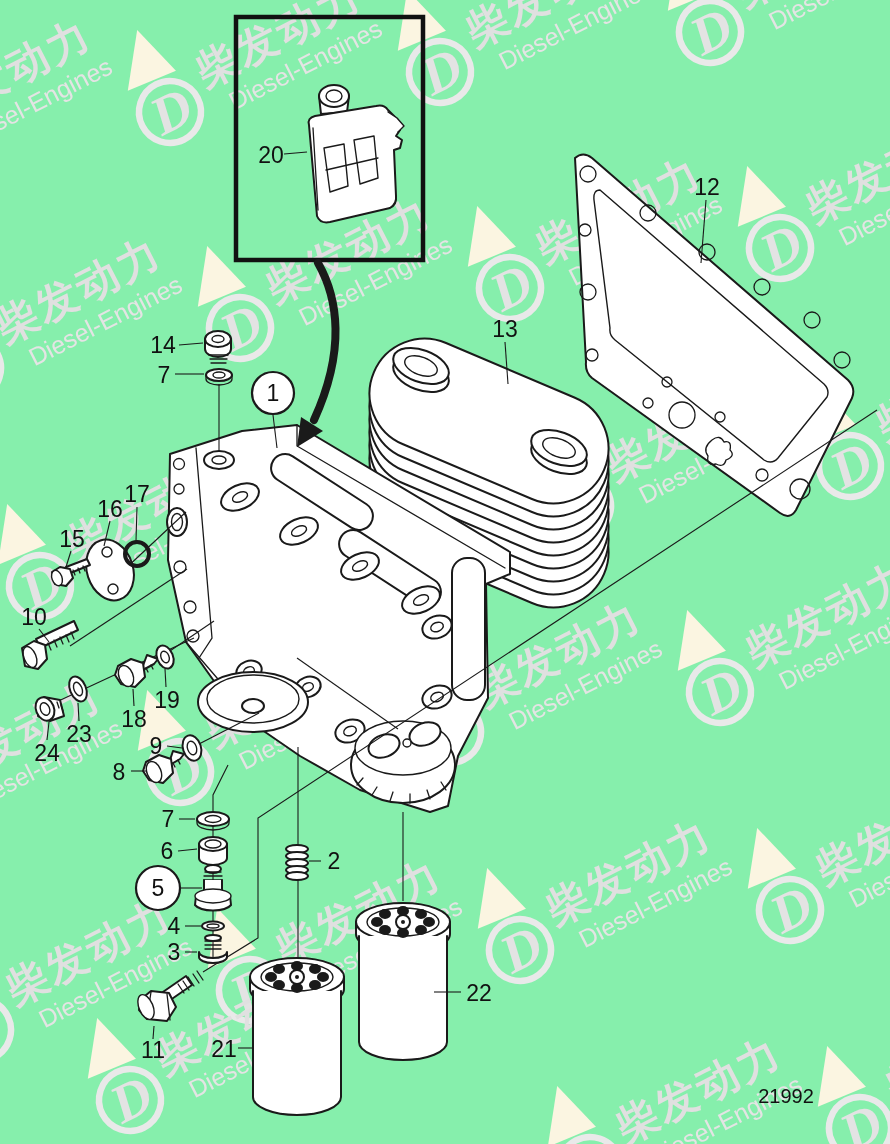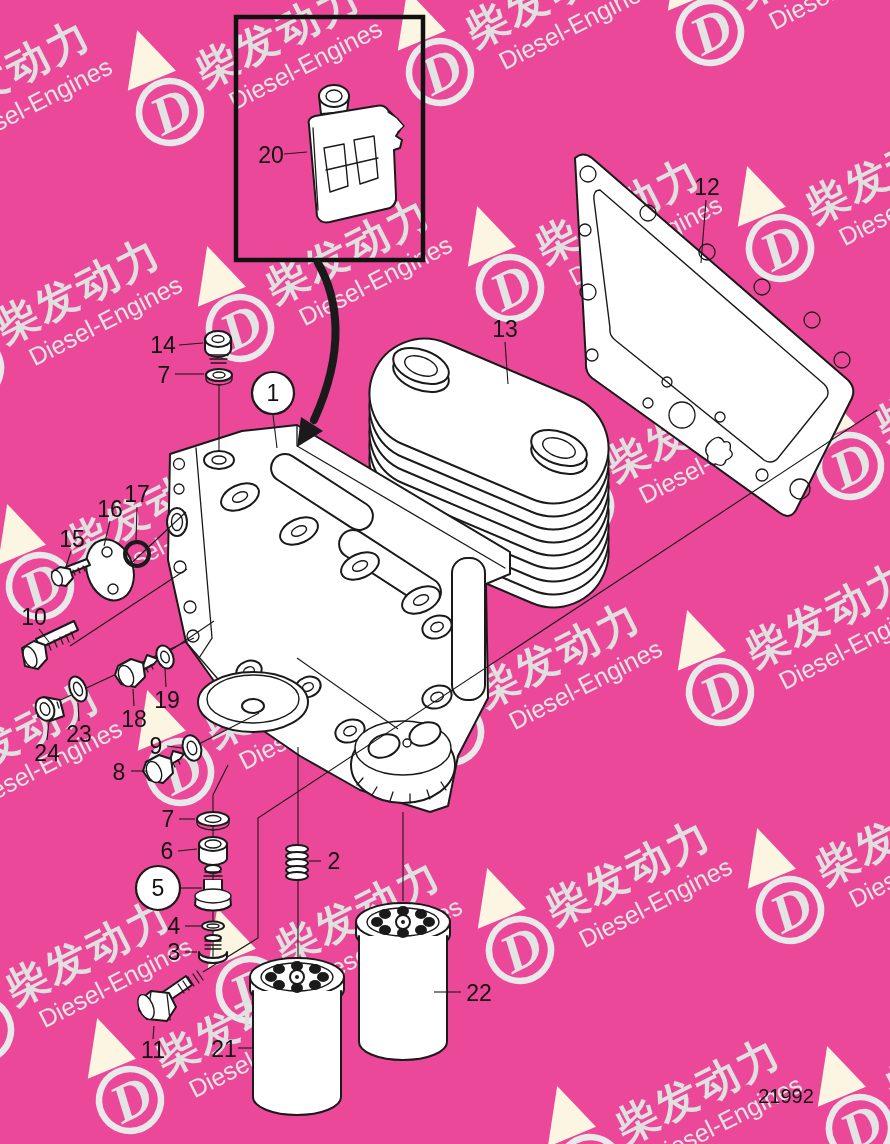--- a/index.html
+++ b/index.html
@@ -1,16 +1,16 @@
 <!DOCTYPE html>
 <html><head>
 <meta charset="utf-8">
 <style>
   html,body{margin:0;padding:0;background:#fff;}
-  .page{position:relative;width:890px;height:1144px;background:#ec4899;overflow:hidden;}
+  .page{position:relative;width:890px;height:1144px;background:#86efac;overflow:hidden;}
   svg{display:block;}
   
   .pt   {fill:#ffffff;stroke:#1a1a1a;stroke-width:2;stroke-linejoin:round;stroke-linecap:round;}
   .ptT  {fill:#ffffff;stroke:#1a1a1a;stroke-width:1.4;stroke-linejoin:round;stroke-linecap:round;}
   .lnT  {fill:none;stroke:#1a1a1a;stroke-width:1.3;stroke-linecap:round;}
   .leader{fill:none;stroke:#1a1a1a;stroke-width:1.1;}
   .blk  {fill:#1a1a1a;stroke:none;}
   .co   {font-family:"Liberation Sans",sans-serif;font-size:23px;fill:#111111;}
   .dwg  {font-family:"Liberation Sans",sans-serif;font-size:20px;fill:#111111;}
   .wm-cn{font-family:"Liberation Sans",sans-serif;font-weight:bold;font-size:42px;fill:#e0e0e0;letter-spacing:3px;}

